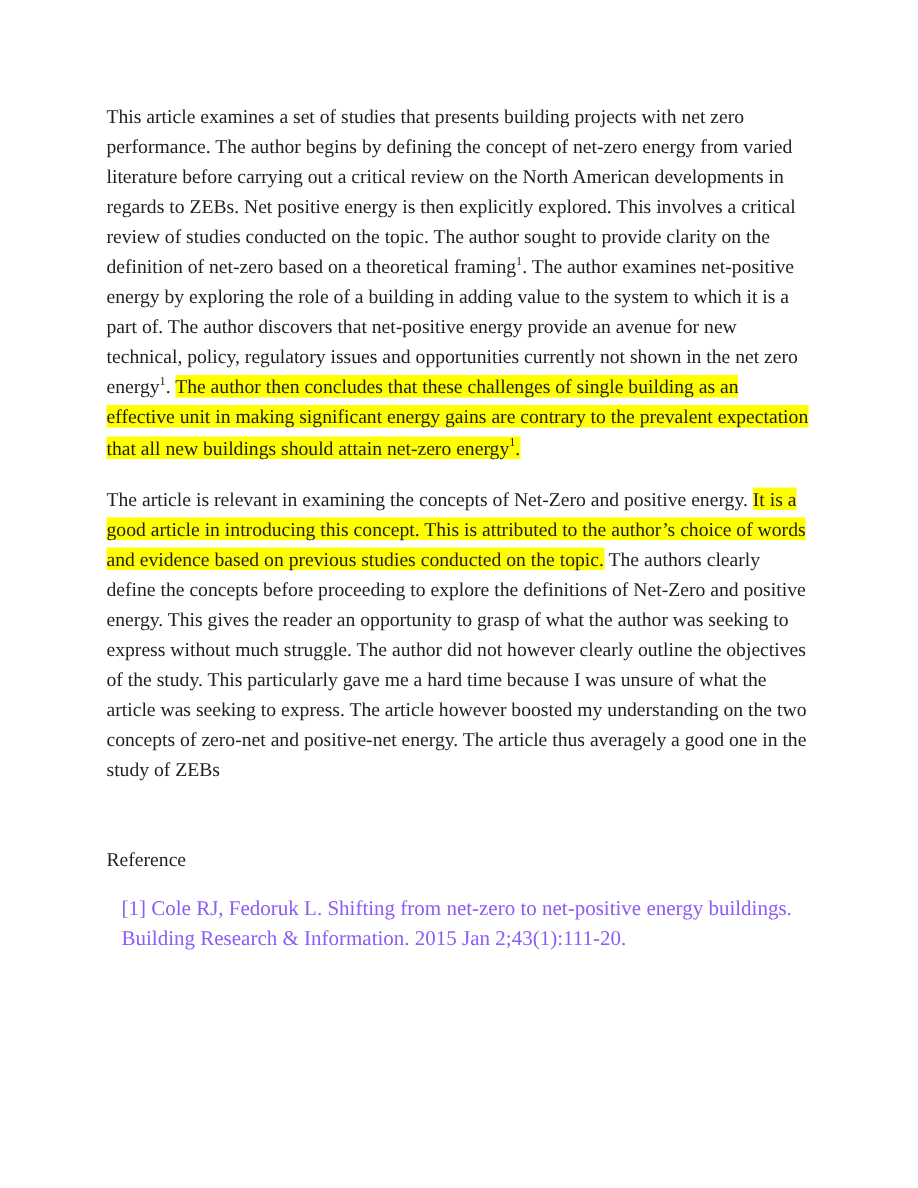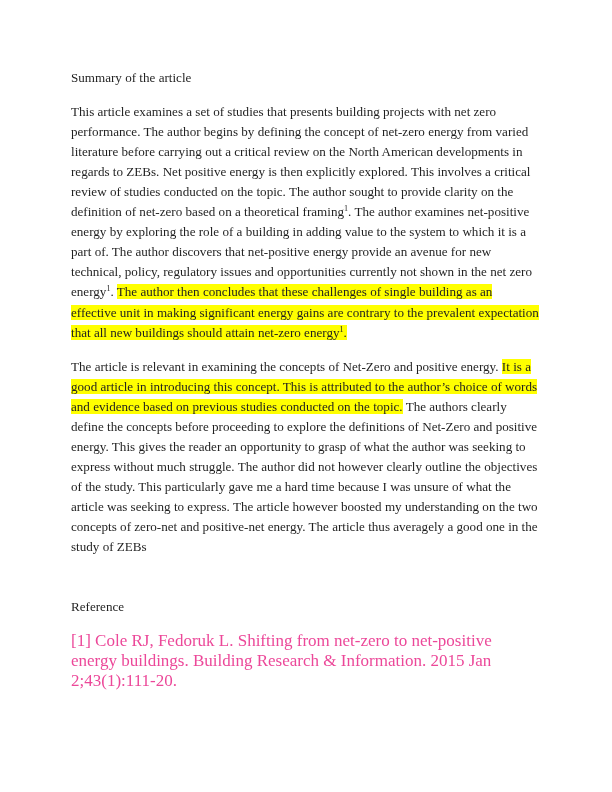--- a/index.html
+++ b/index.html
@@ -52,34 +52,33 @@
     background-color: #ffff00;
     box-decoration-break: clone;
     -webkit-box-decoration-break: clone;
   }
   sup {
     font-size: 0.62em;
     line-height: 0;
     vertical-align: super;
   }
   .ref-para {
-    font-size: 17px;
+    font-size: 14px;
     line-height: 20.05px;
-    margin: 0;
-    color: #ec4899;
+    margin: 10px;
+    color: #8b5cf6;
   }
 </style>
 </head>
 <body>
 
 <div class="page">
   <div class="doc-body">
 
 
-    <p class="para heading-line">Summary of the article</p>
 
     <p class="para"><span>This article examines a set of studies that presents building projects with net zero performance. The author begins by defining the concept of net-zero energy from varied literature before carrying out a critical review on the North American developments in regards to ZEBs. Net positive energy is then explicitly explored. This involves a critical review of studies conducted on the topic. The author sought to provide clarity on the definition of net-zero based on a theoretical framing</span><sup>1</sup><span>. The author examines net-positive energy by exploring the role of a building in adding value to the system to which it is a part of. The author discovers that net-positive energy provide an avenue for new technical, policy, regulatory issues and opportunities currently not shown in the net zero energy</span><sup>1</sup><span>. </span><span class="hl"><span>The author then concludes that these challenges of single building as an effective unit in making significant energy gains are contrary to the prevalent expectation that all new buildings should attain net-zero energy</span><sup>1</sup><span>.</span></span></p>
 
 
     <p class="para tight"><span>The article is relevant in examining the concepts of Net-Zero and positive energy. </span><span class="hl">It is a good article in introducing this concept. This is attributed to the author’s choice of words and evidence based on previous studies conducted on the topic.</span><span> The authors clearly define the concepts before proceeding to explore the definitions of Net-Zero and positive energy. This gives the reader an opportunity to grasp of what the author was seeking to express without much struggle. The author did not however clearly outline the objectives of the study. This particularly gave me a hard time because I was unsure of what the article was seeking to express. The article however boosted my understanding on the two concepts of zero-net and positive-net energy. The article thus averagely a good one in the study of ZEBs</span></p>
 
     <div class="spacer-block"></div>
 
     <p class="para heading-line">Reference</p>
 

